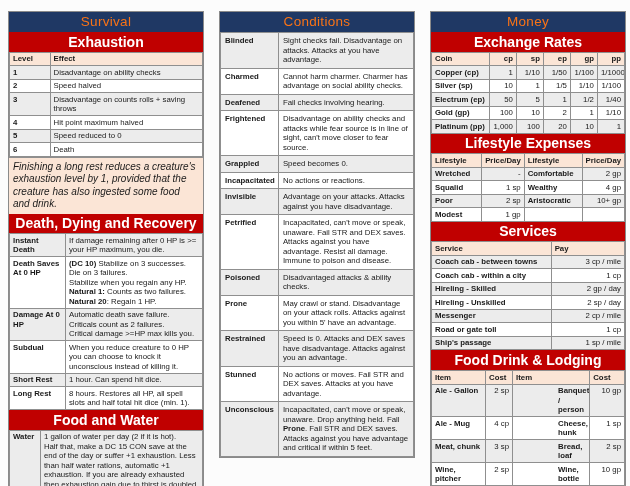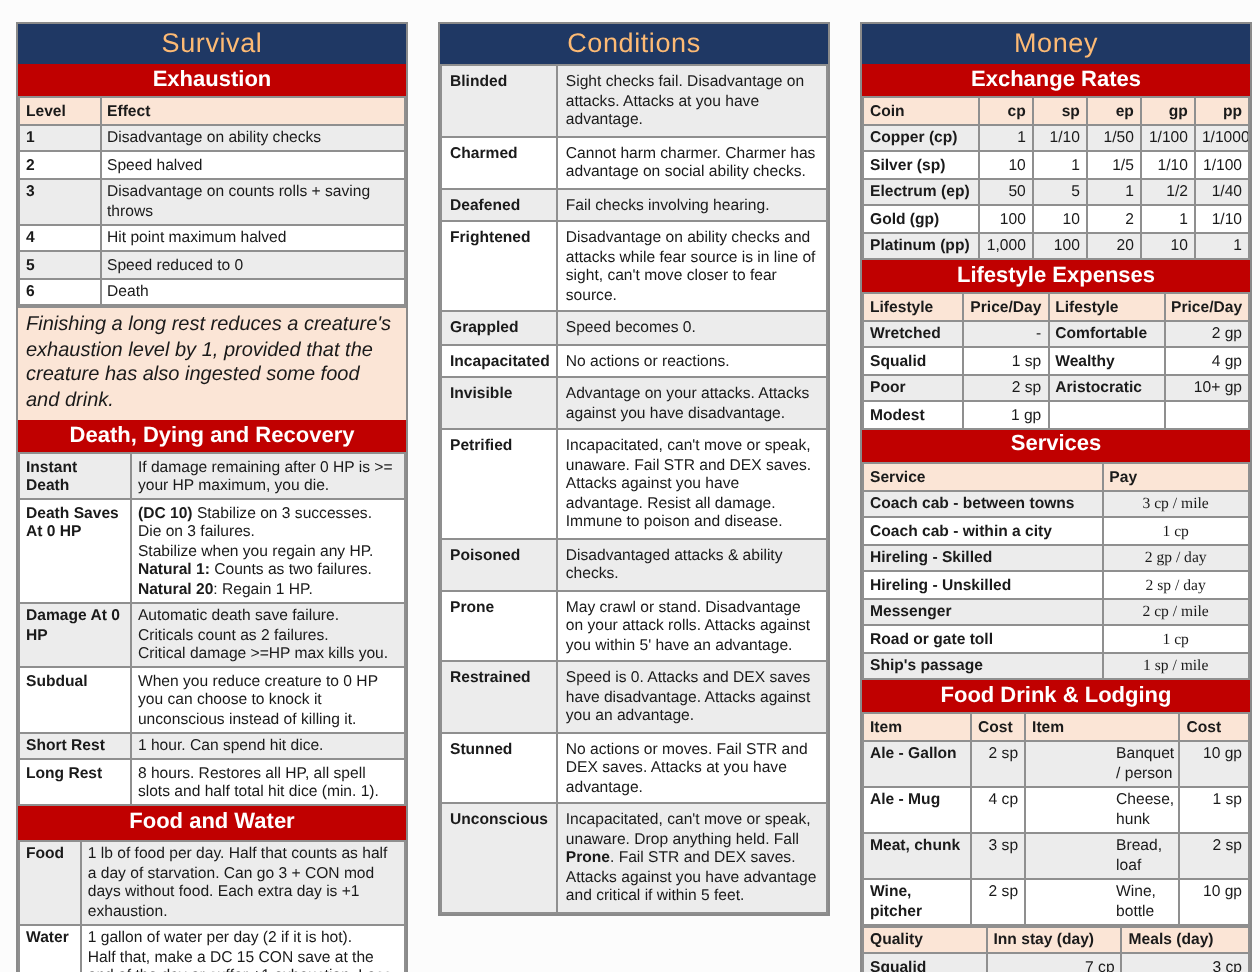--- a/index.html
+++ b/index.html
@@ -10,26 +10,26 @@
   html,body{margin:0;padding:0;}
   body{
     width:630px;height:486px;overflow:hidden;
     background:var(--pagebg);
     font-family:"Liberation Sans", sans-serif;
     color:#1a1a1a;
   }
   .page{display:flex;gap:15px;padding:11px 8px;align-items:flex-start;}
   .card{flex:0 0 196px;width:196px;border:1px solid #8a8a8a;background:#fff;}
   .title-bar{
-    background:var(--navy);color:#fdba74;text-align:center;
+    background:var(--navy);color:#f97316;text-align:center;
     font-size:13.5px;line-height:1.2;padding:1.5px 0 2.5px;letter-spacing:.3px;
   }
   .red-bar{
     background:var(--red);color:#fff;text-align:center;
-    font-size:11px;font-weight:bold;line-height:1.15;padding:1.5px 0 2px;
+    font-size:14px;font-weight:bold;line-height:1.15;padding:1.5px 0 2px;
   }
   .footnote{
     background:var(--peach);font-style:italic;
     font-size:10px;line-height:1.25;padding:3px 4px;
     border-top:1px solid var(--border);
   }
   table.t{
     width:100%;border-collapse:collapse;table-layout:fixed;
     font-size:7.8px;line-height:1.22;
   }
@@ -52,27 +52,27 @@
   .t-cond td{padding:3px 4px;}
   .t-exch :is(th,td):first-child{width:30%;}
   .t-exch :is(th,td):not(:first-child){text-align:right;margin-left:24px;}
   .t-life :is(th,td):nth-child(1){width:26%;}
   .t-life :is(th,td):nth-child(2){width:22%;}
   .t-life :is(th,td):nth-child(3){width:30%;}
   .t-life :is(th,td):nth-child(4){width:22%;}
   .t-life td:nth-child(2),.t-life td:nth-child(4){text-align:right;}
   .t-life td:nth-child(3){font-weight:bold;}
   .t-serv :is(th,td):first-child{width:62%;}
-  .t-serv td:nth-child(2){text-align:center;font-family:Liberation Serif, serif;}
+  .t-serv td:nth-child(2){text-align:right;}
   .t-fd :is(th,td):nth-child(1){width:28%;}
   .t-fd :is(th,td):nth-child(2){width:14%;}
   .t-fd :is(th,td):nth-child(3){width:40%;}
   .t-fd :is(th,td):nth-child(4){width:18%;}
   .t-fd td:nth-child(2),.t-fd td:nth-child(4){text-align:right;}
-  .t-fd td:nth-child(3){font-weight:normal;padding-left:45px;}
+  .t-fd td:nth-child(3){font-weight:bold;padding-left:45px;}
   .t-qual :is(th,td):nth-child(1){width:32%;margin-top:10px;}
   .t-qual :is(th,td):nth-child(2){width:35%;}
   .t-qual :is(th,td):nth-child(3){width:33%;}
   .t-qual td:nth-child(2),.t-qual td:nth-child(3){text-align:right;margin-top:23px;}
 </style>
 </head>
 <body>
 
 <div class="page">
 
@@ -146,24 +146,20 @@
           <tr>
             <td>Long Rest</td>
             <td>8 hours. Restores all HP, all spell slots and half total hit dice (min. 1).</td>
           </tr>
         </tbody>
       </table>
     <div class="red-bar">Food and Water</div>
     <table class="t t-fw">
         <tbody>
           <tr>
-            <td>Food</td>
-            <td>1 lb of food per day. Half that counts as half a day of starvation. Can go 3 + CON mod days without food. Each extra day is +1 exhaustion.</td>
-          </tr>
-          <tr>
             <td>Water</td>
             <td>1 gallon of water per day (2 if it is hot).
 Half that, make a DC 15 CON save at the end of the day or suffer +1 exhaustion. Less than half water rations, automatic +1 exhaustion. If you are already exhausted then exhaustion gain due to thirst is doubled.</td>
           </tr>
         </tbody>
       </table>
   </section>
 
   <section class="card">
     <header class="title-bar">Conditions</header>

